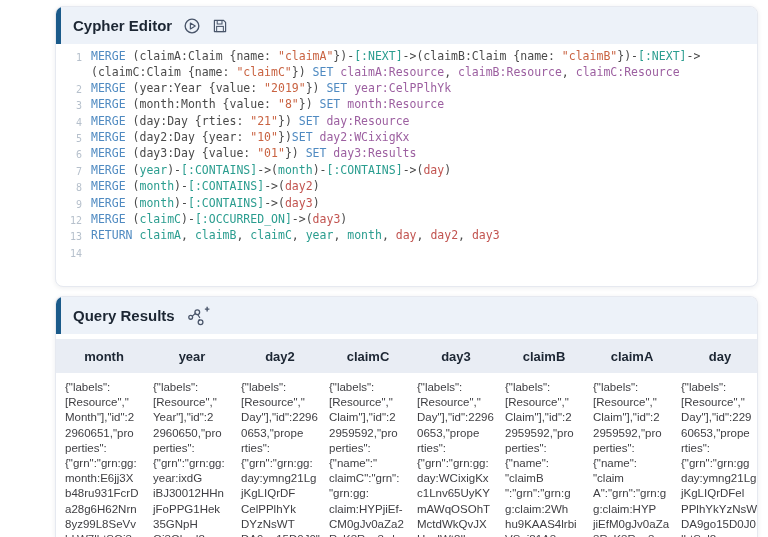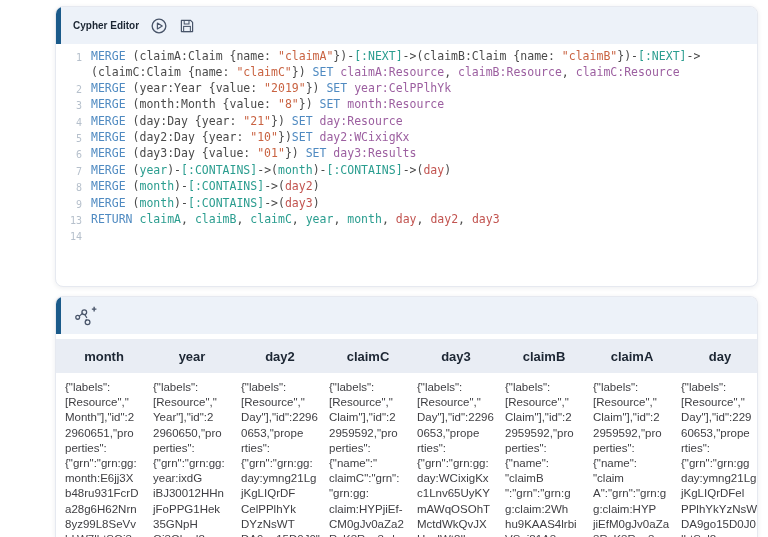--- a/index.html
+++ b/index.html
@@ -17,21 +17,21 @@
     position:absolute;left:55px;width:703px;background:#fff;
     border:1px solid #e6e9f0;border-radius:8px;
     box-shadow:0 1px 5px rgba(30,40,60,.08);overflow:hidden;
   }
   #editor-card{top:6px;height:281px}
   #results-card{top:296px;height:241px;border-radius:8px 8px 0 0;border-bottom:none}
   .card-header{
     display:flex;align-items:center;height:37px;background:var(--header-bg);
     border-left:5px solid var(--accent);padding-left:12px;gap:11px;
   }
-  .card-title{font-weight:bold;font-size:10px;color:#1c2633}
+  .card-title{font-weight:bold;font-size:15px;color:#1c2633}
   .icon-btn{
     display:flex;align-items:center;justify-content:center;color:#49556a;
     background:none;border:none;padding:0;cursor:pointer;
   }
   
   .code-area{padding:5px 6px 0 8px;font-family:"DejaVu Sans Mono",monospace;font-size:11.5px;line-height:15.4px}
   .code-line{display:flex;white-space:pre}
   .gutter{flex:none;width:18px;text-align:right;margin-right:9px;color:var(--gutter);font-size:10px;padding-top:1px}
   .code-text{flex:1;min-width:0}
   .tok-k{color:var(--k)} .tok-p{color:var(--p)} .tok-s{color:var(--s)}
@@ -70,33 +70,35 @@
           <rect x="5.8" y="10.5" width="8.4" height="6.5" fill="none" stroke="currentColor" stroke-width="1.3"></rect>
         </svg>
       </span>
     </button>
   </div>
   <div class="code-area">
       <div class="code-line"><span class="gutter">1</span><span class="code-text"><span class="tok-k">MERGE </span><span class="tok-p">(claimA:Claim {name: </span><span class="tok-s">"claimA"</span><span class="tok-p">})-</span><span class="tok-r">[:NEXT]</span><span class="tok-p">-&gt;(claimB:Claim {name: </span><span class="tok-s">"claimB"</span><span class="tok-p">})-</span><span class="tok-r">[:NEXT]</span><span class="tok-p">-&gt;</span></span></div>
       <div class="code-line"><span class="gutter"></span><span class="code-text"><span class="tok-p">(claimC:Claim {name: </span><span class="tok-s">"claimC"</span><span class="tok-p">}) </span><span class="tok-k">SET </span><span class="tok-l">claimA:Resource</span><span class="tok-p">, </span><span class="tok-l">claimB:Resource</span><span class="tok-p">, </span><span class="tok-l">claimC:Resource</span></span></div>
       <div class="code-line"><span class="gutter">2</span><span class="code-text"><span class="tok-k">MERGE </span><span class="tok-p">(year:Year {value: </span><span class="tok-s">"2019"</span><span class="tok-p">}) </span><span class="tok-k">SET </span><span class="tok-l">year:CelPPlhYk</span></span></div>
       <div class="code-line"><span class="gutter">3</span><span class="code-text"><span class="tok-k">MERGE </span><span class="tok-p">(month:Month {value: </span><span class="tok-s">"8"</span><span class="tok-p">}) </span><span class="tok-k">SET </span><span class="tok-l">month:Resource</span></span></div>
-      <div class="code-line"><span class="gutter">4</span><span class="code-text"><span class="tok-k">MERGE </span><span class="tok-p">(day:Day {year: </span><span class="tok-s">"21"</span><span class="tok-p">}) </span><span class="tok-k">SET </span><span class="tok-l">day:Resource</span></span></div>
+      <div class="code-line"><span class="gutter">4</span><span class="code-text"><span class="tok-k">MERGE </span><span class="tok-p">(day:Day {rties: </span><span class="tok-s">"21"</span><span class="tok-p">}) </span><span class="tok-k">SET </span><span class="tok-l">day:Resource</span></span></div>
       <div class="code-line"><span class="gutter">5</span><span class="code-text"><span class="tok-k">MERGE </span><span class="tok-p">(day2:Day {year: </span><span class="tok-s">"10"</span><span class="tok-p">})</span><span class="tok-k">SET </span><span class="tok-l">day2:WCixigKx</span></span></div>
       <div class="code-line"><span class="gutter">6</span><span class="code-text"><span class="tok-k">MERGE </span><span class="tok-p">(day3:Day {value: </span><span class="tok-s">"01"</span><span class="tok-p">}) </span><span class="tok-k">SET </span><span class="tok-l">day3:Results</span></span></div>
       <div class="code-line"><span class="gutter">7</span><span class="code-text"><span class="tok-k">MERGE </span><span class="tok-p">(</span><span class="tok-v">year</span><span class="tok-p">)-</span><span class="tok-r">[:CONTAINS]</span><span class="tok-p">-&gt;(</span><span class="tok-v">month</span><span class="tok-p">)-</span><span class="tok-r">[:CONTAINS]</span><span class="tok-p">-&gt;(</span><span class="tok-d">day</span><span class="tok-p">)</span></span></div>
       <div class="code-line"><span class="gutter">8</span><span class="code-text"><span class="tok-k">MERGE </span><span class="tok-p">(</span><span class="tok-v">month</span><span class="tok-p">)-</span><span class="tok-r">[:CONTAINS]</span><span class="tok-p">-&gt;(</span><span class="tok-d">day2</span><span class="tok-p">)</span></span></div>
       <div class="code-line"><span class="gutter">9</span><span class="code-text"><span class="tok-k">MERGE </span><span class="tok-p">(</span><span class="tok-v">month</span><span class="tok-p">)-</span><span class="tok-r">[:CONTAINS]</span><span class="tok-p">-&gt;(</span><span class="tok-d">day3</span><span class="tok-p">)</span></span></div>
+      <div class="code-line"><span class="gutter">12</span><span class="code-text"><span class="tok-k">MERGE </span><span class="tok-p">(</span><span class="tok-v">claimC</span><span class="tok-p">)-</span><span class="tok-r">[:OCCURRED_ON]</span><span class="tok-p">-&gt;(</span><span class="tok-d">day3</span><span class="tok-p">)</span></span></div>
       <div class="code-line"><span class="gutter">13</span><span class="code-text"><span class="tok-k">RETURN </span><span class="tok-v">claimA</span><span class="tok-p">, </span><span class="tok-v">claimB</span><span class="tok-p">, </span><span class="tok-v">claimC</span><span class="tok-p">, </span><span class="tok-v">year</span><span class="tok-p">, </span><span class="tok-v">month</span><span class="tok-p">, </span><span class="tok-d">day</span><span class="tok-p">, </span><span class="tok-d">day2</span><span class="tok-p">, </span><span class="tok-d">day3</span></span></div>
       <div class="code-line"><span class="gutter">14</span><span class="code-text"></span></div>
     </div>
 </section>
 
 <section class="card" id="results-card">
   <div class="card-header">
+    <span class="card-title">Query Results</span>
     <button class="icon-btn" title="Add to graph">
       <span style="display:flex">
         <svg width="24" height="21" viewBox="0 0 26 23">
           <path d="M6.5 12.5L11 8.5M12.8 10.5l2.3 3.8M15 17.5l-1-2" fill="none" stroke="currentColor" stroke-width="1.3"></path>
           <circle cx="5" cy="13.5" r="2.1" fill="none" stroke="currentColor" stroke-width="1.4"></circle>
           <circle cx="12.2" cy="8" r="2.6" fill="none" stroke="currentColor" stroke-width="1.4"></circle>
           <circle cx="15.8" cy="19" r="2.6" fill="none" stroke="currentColor" stroke-width="1.4"></circle>
           <path d="M20.5 4.5h5M23 2v5" fill="none" stroke="currentColor" stroke-width="1.5"></path>
         </svg>
       </span>

